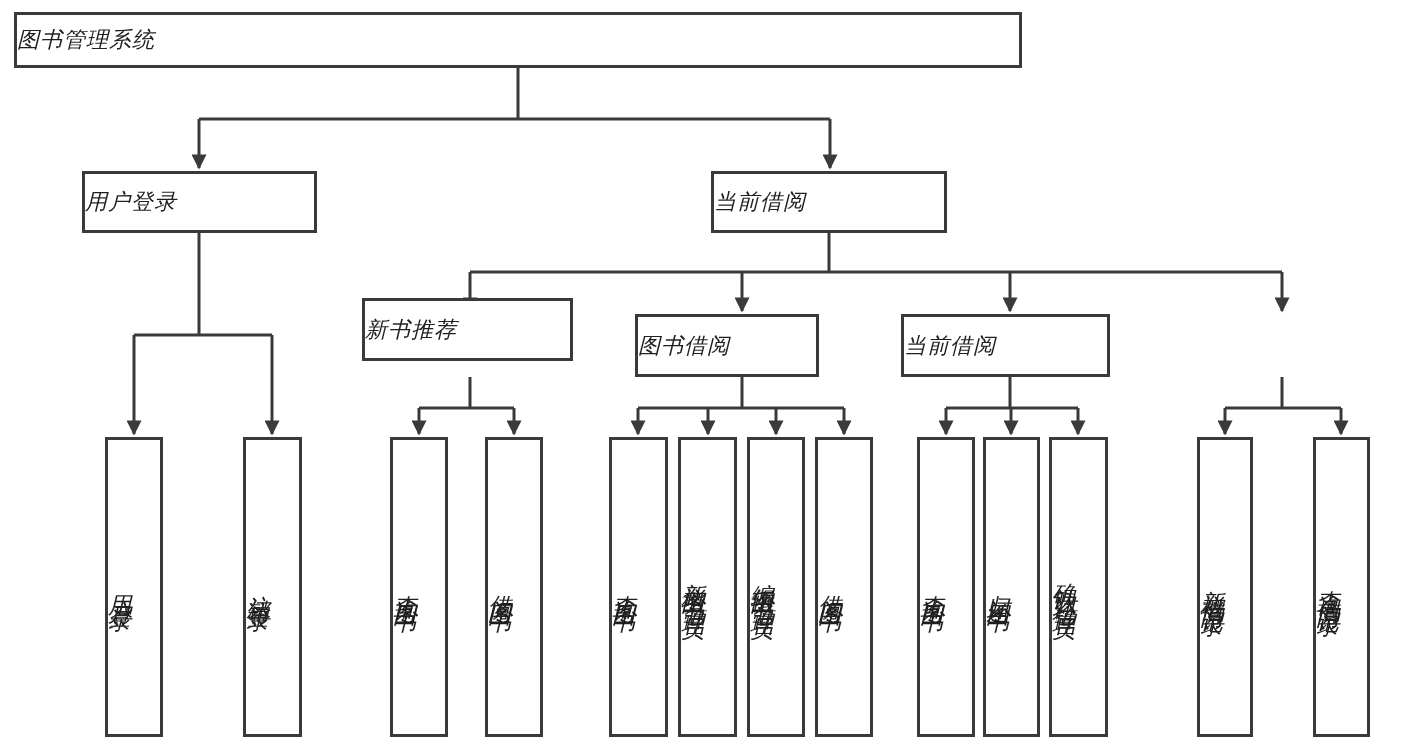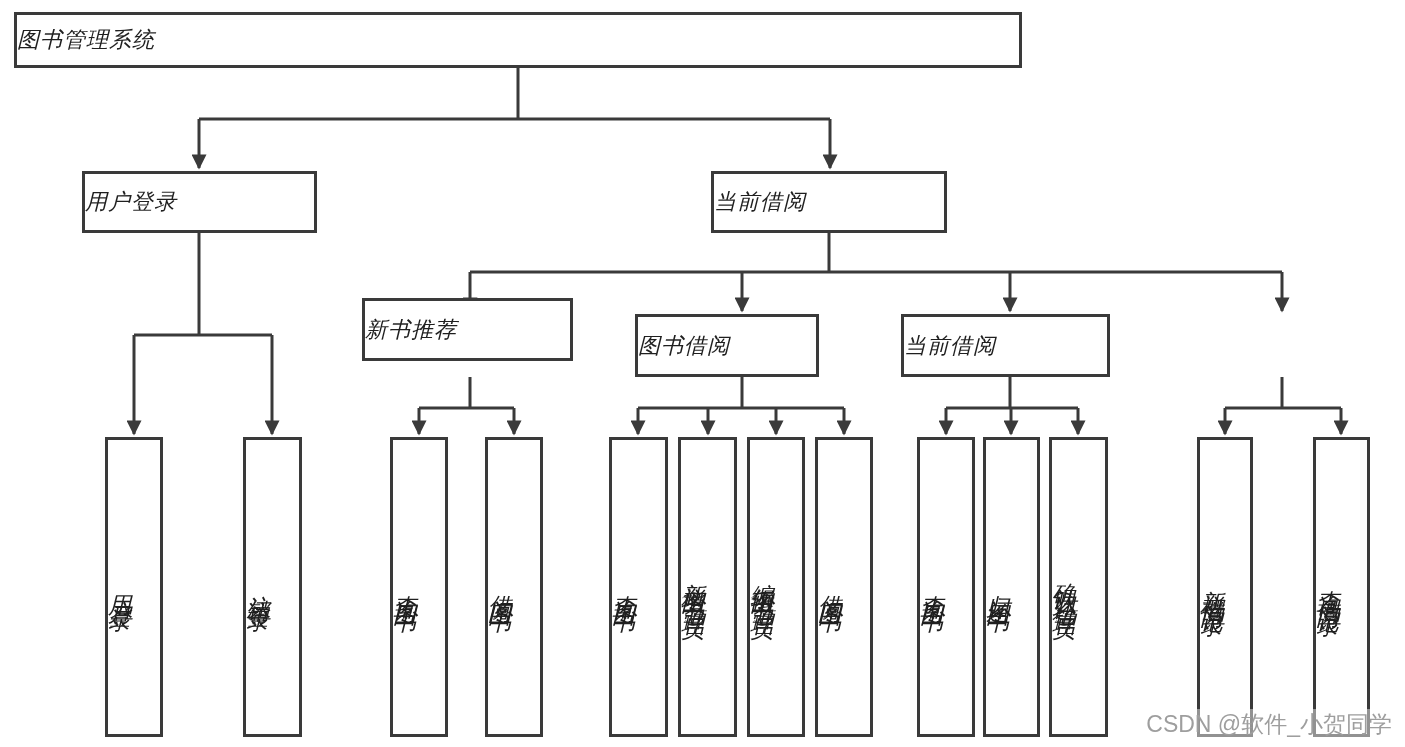--- a/index.html
+++ b/index.html
@@ -156,15 +156,14 @@
     <span>确认归还（管理员）</span>
   </div>
 
   <div class="box v" style="left:1197px;top:437px;width:56px;height:300px">
     <span>新增借阅记录</span>
   </div>
   <div class="box v" style="left:1313px;top:437px;width:57px;height:300px">
     <span>查询借阅记录</span>
   </div>
 
-  <div class="watermark">CSDN @软件_小贺同学</div>
 
 </div>
 
 </body></html>

